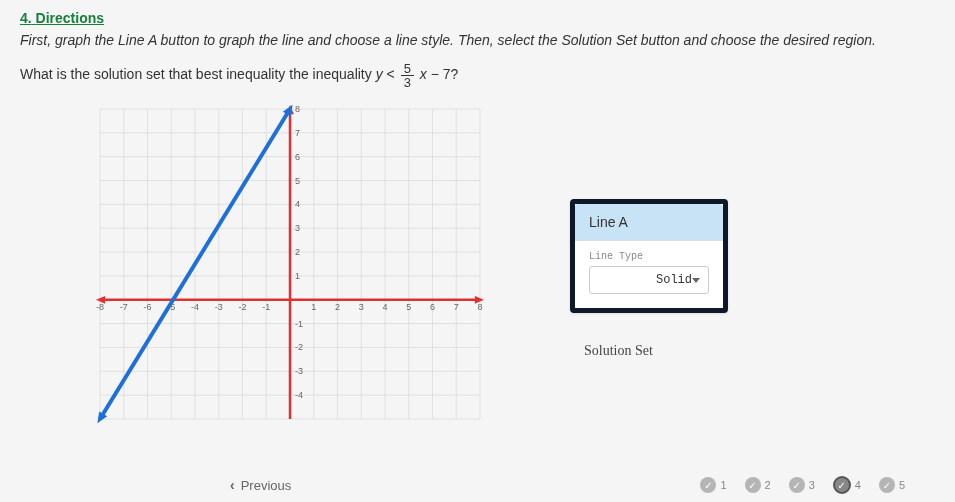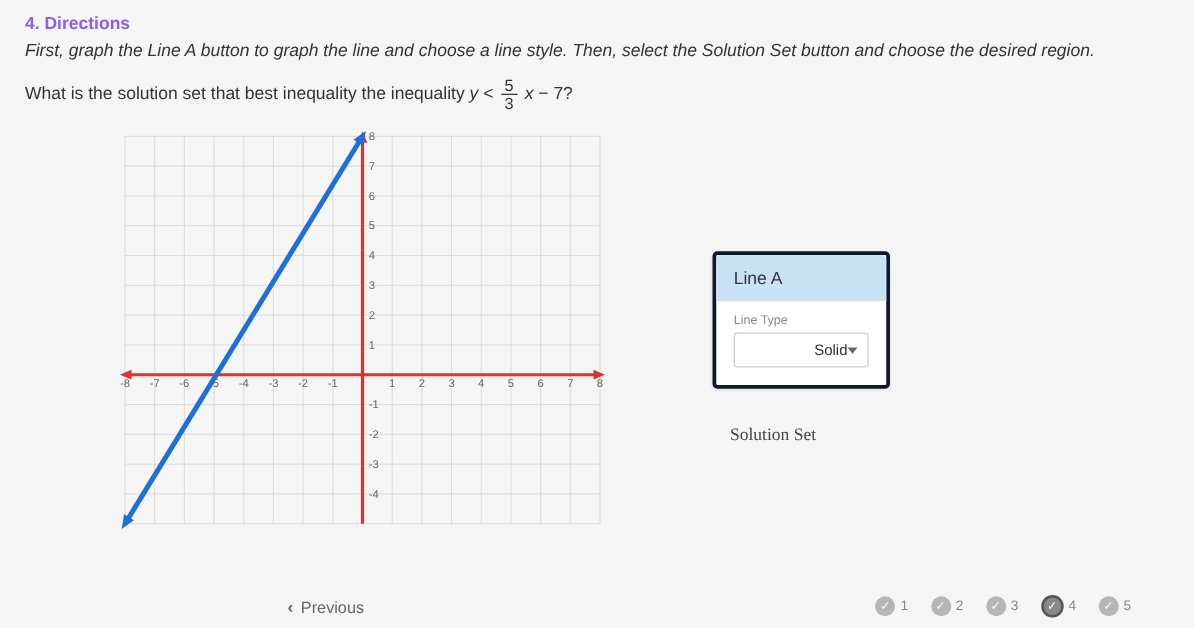--- a/index.html
+++ b/index.html
@@ -1,29 +1,29 @@
 <!DOCTYPE html>
 <html><head>
   <meta charset="utf-8">
   <style>
     * { box-sizing: border-box; margin: 0; padding: 0; }
     body { font-family: Arial, sans-serif; background: #f5f5f5; width: 955px; height: 502px; padding: 10px 20px; color: #333; overflow: hidden; }
-    .question-num { font-weight: bold; margin-bottom: 6px; font-size: 14px; color: #8b5cf6; }
+    .question-num { font-weight: bold; text-decoration: underline; margin-bottom: 6px; font-size: 14px; color: #15803d; }
     .directions { font-style: italic; font-size: 14px; color: #333; margin-bottom: 14px; }
     .question { font-size: 14px; color: #333; margin-bottom: 10px; }
     .fraction { display: inline-block; vertical-align: middle; text-align: center; font-size: 13px; margin: 0 2px; }
     .fraction .num { display: block; border-bottom: 1px solid #333; padding: 0 3px; line-height: 1; }
     .fraction .den { display: block; padding: 0 3px; line-height: 1; }
     .content-row { display: flex; gap: 80px; align-items: center; margin-top: 10px; }
     .graph-area { position: relative; width: 400px; height: 330px; margin-left: 70px; }
     .graph-svg { width: 100%; height: 100%; }
     .controls { display: flex; flex-direction: column; gap: 20px; margin-top: 40px; }
-    .line-a-box { border: 3px solid #0f172a; border-radius: 4px; background: #fff; width: 142px; box-shadow: 0 1px 3px rgba(0,0,0,0.1); }
+    .line-a-box { border: 5px solid #0f172a; border-radius: 4px; background: #fff; width: 158px; box-shadow: 0 1px 3px rgba(0,0,0,0.1); }
     .line-a-header { background: #c8e3f5; padding: 10px 14px; font-size: 14px; color: #333; border-bottom: 1px solid #ddd; border-radius: 4px 4px 0 0; }
-    .line-a-body { padding: 10px 14px 14px; }
+    .line-a-body { padding: 10px 14px 14px; font-family: Liberation Mono, monospace; }
     .line-type-label { font-size: 10px; color: #888; margin-bottom: 4px; }
     .dropdown { border: 1px solid #ccc; border-radius: 3px; padding: 6px 8px; font-size: 12px; display: flex; justify-content: flex-end; align-items: center; background: #fff; cursor: pointer; }
     .caret { width: 0; height: 0; border-left: 4px solid transparent; border-right: 4px solid transparent; border-top: 5px solid #666; }
     .solution-set-btn { font-size: 14px; color: #444; padding: 10px 14px; cursor: pointer; width: 150px; text-align: left; font-family: Liberation Serif, serif; }
     .footer { position: absolute; bottom: 8px; left: 0; right: 0; display: flex; justify-content: space-between; align-items: center; padding: 0 30px 0 230px; }
     .prev-btn { font-size: 13px; color: #666; cursor: pointer; display: flex; align-items: center; gap: 6px; }
     .prev-chevron { font-size: 14px; font-weight: bold; }
     .nav-dots { display: flex; gap: 18px; align-items: center; margin-right: 20px; }
     .nav-item { display: flex; align-items: center; gap: 4px; font-size: 11px; color: #888; }
     .check-circle { width: 16px; height: 16px; border-radius: 50%; background: #b5b5b5; display: inline-flex; align-items: center; justify-content: center; color: #fff; font-size: 10px; }

